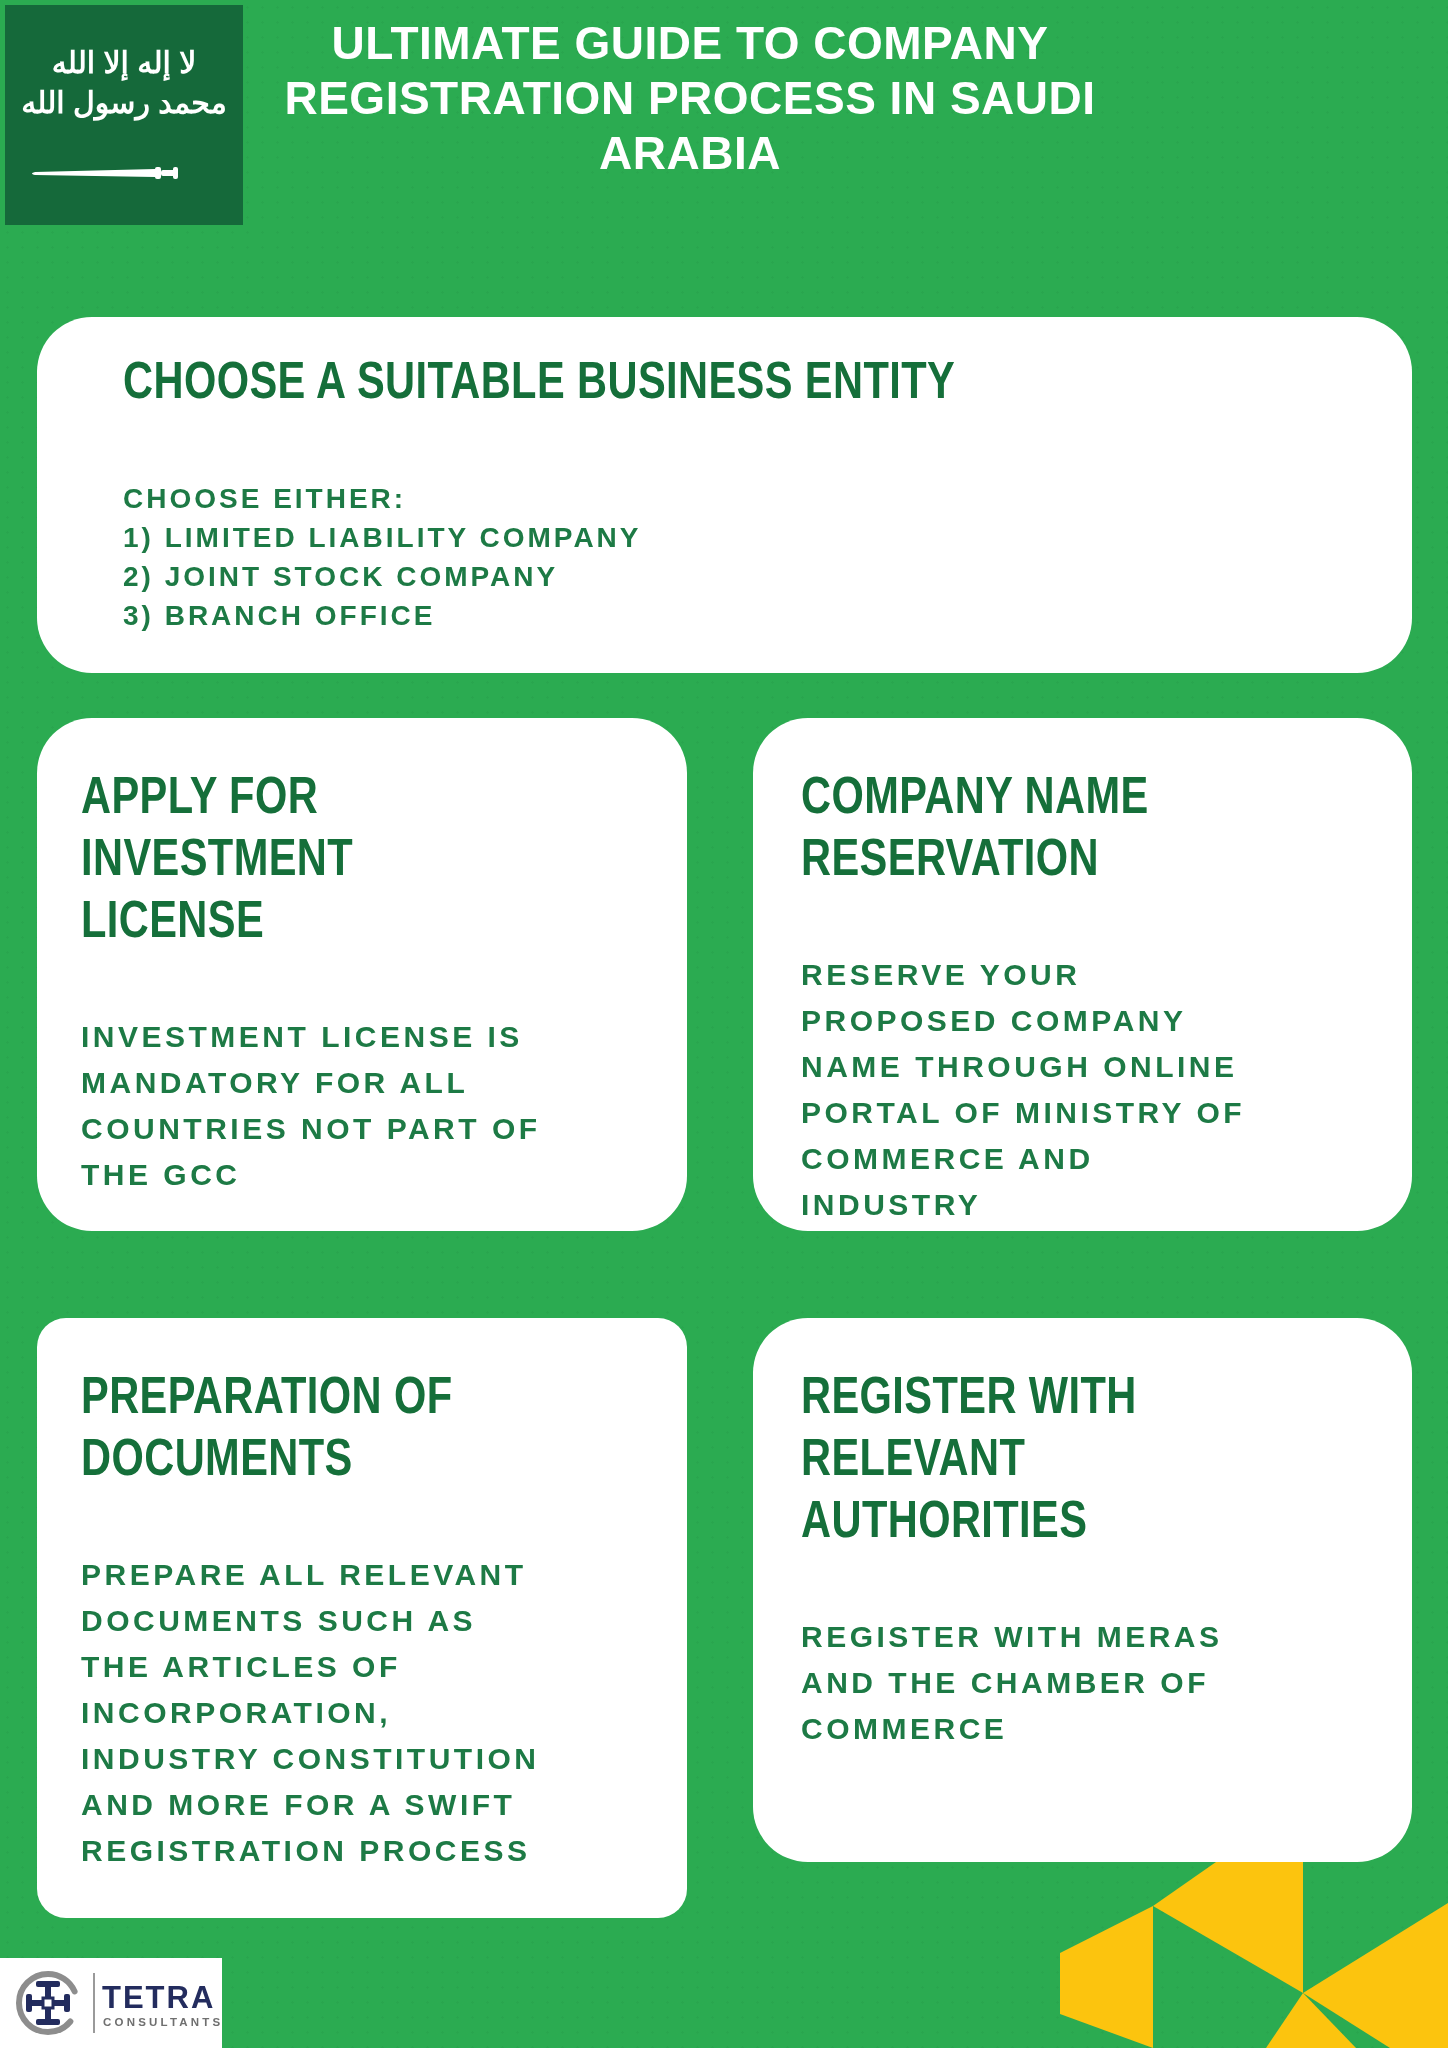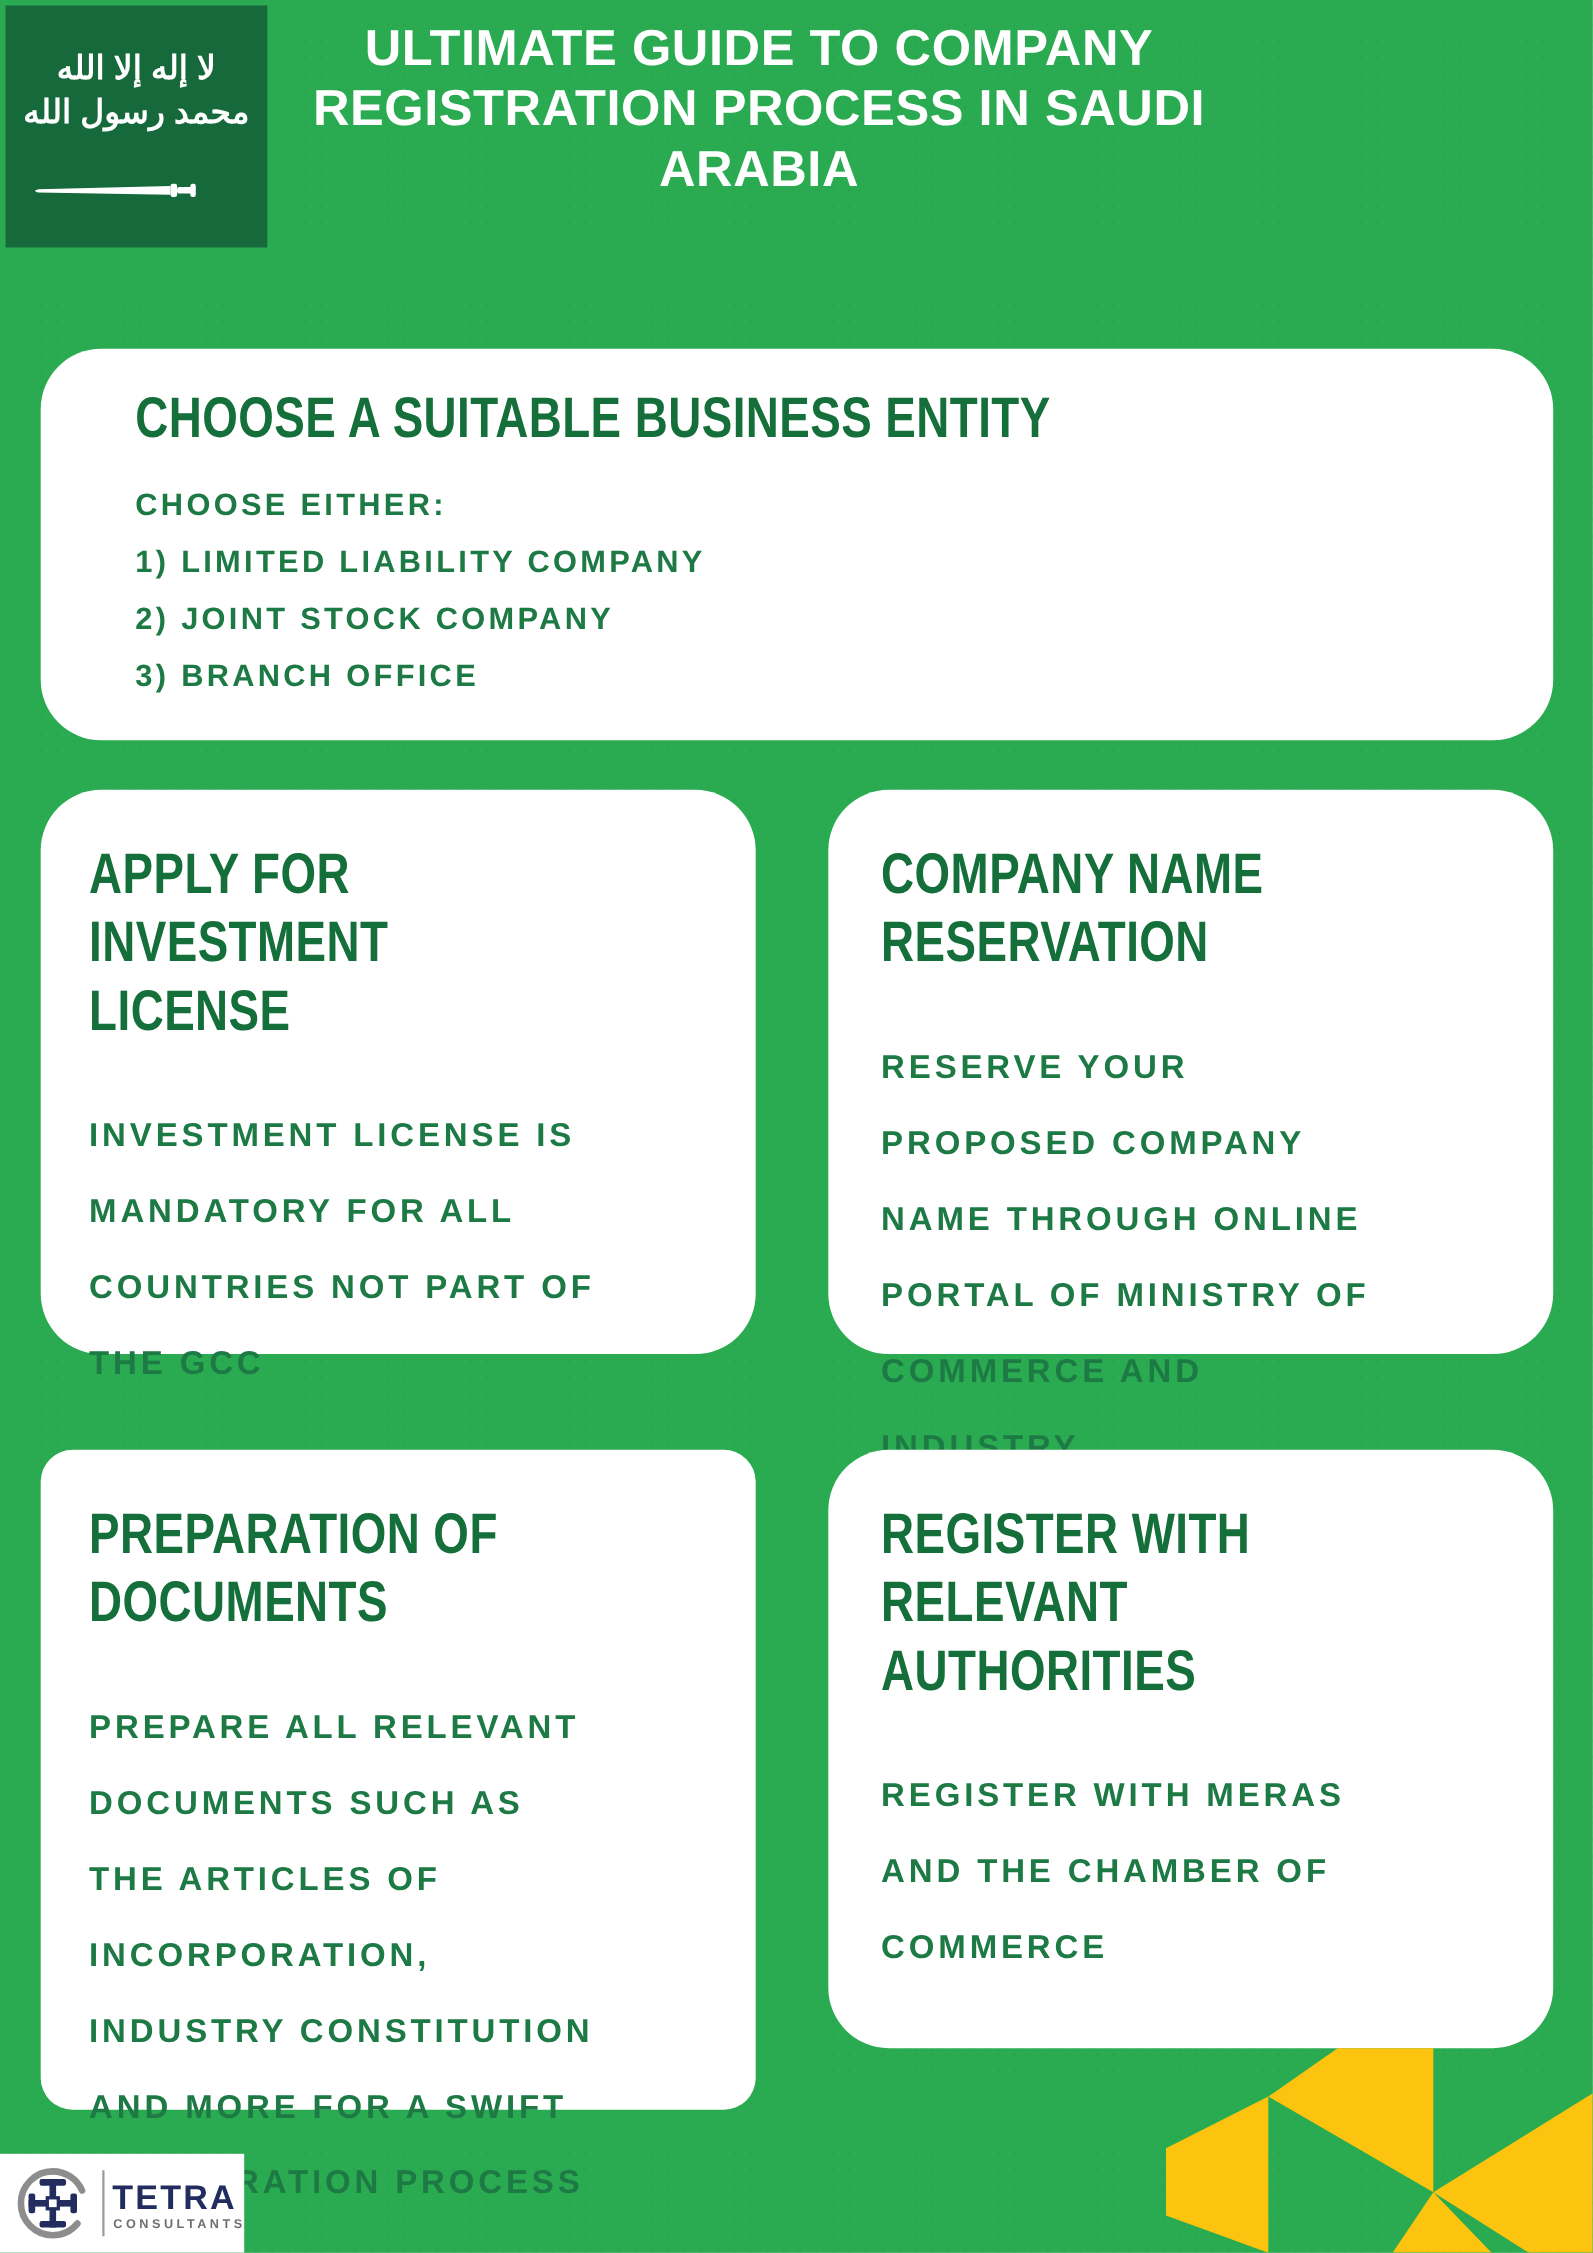--- a/index.html
+++ b/index.html
@@ -26,26 +26,26 @@
   .card{position:absolute;background:#ffffff;border-radius:55px;box-sizing:border-box;}
   .card h2{
     margin:0;color:#156f3a;font-weight:bold;font-size:52px;line-height:62px;
     letter-spacing:.5px;white-space:pre-line;transform:scaleX(.8);transform-origin:0 0;
   }
   .card .body{
     color:#1d7a45;font-weight:bold;font-size:30px;letter-spacing:3.5px;
     white-space:pre-line;
   }
   #card1{left:37px;top:317px;width:1375px;height:356px;padding:32px 60px 0 86px;}
-  #card1 .body{margin-top:22px;font-size:28px;line-height:52px;letter-spacing:3px;}
+  #card1 .body{margin-top:68px;font-size:28px;line-height:39px;letter-spacing:3px;}
   #card2{left:37px;top:718px;width:650px;height:513px;padding:46px 30px 0 44px;}
   #card3{left:753px;top:718px;width:659px;height:513px;padding:46px 36px 0 48px;}
   #card4{left:37px;top:1318px;width:650px;height:600px;padding:46px 30px 0 44px;border-radius:29px;}
   #card5{left:753px;top:1318px;width:659px;height:544px;padding:46px 30px 0 48px;}
-  #card2 .body,#card3 .body,#card4 .body,#card5 .body{margin-top:48px;line-height:69px;}
+  #card2 .body,#card3 .body,#card4 .body,#card5 .body{margin-top:64px;line-height:46px;}
   
   .logo{position:absolute;left:0;top:1958px;width:222px;height:90px;background:#ffffff;}
   .logo .mark{position:absolute;left:14px;top:11px;width:68px;height:68px;}
   .logo .divider{position:absolute;left:93px;top:15px;width:2px;height:60px;background:#9a9a9a;}
   .logo .name{
     position:absolute;left:102px;top:22px;color:#232c5e;font-weight:bold;
     font-size:31px;letter-spacing:2px;
   }
   .logo .subtitle{
     position:absolute;left:103px;top:58px;color:#6f6f6f;

